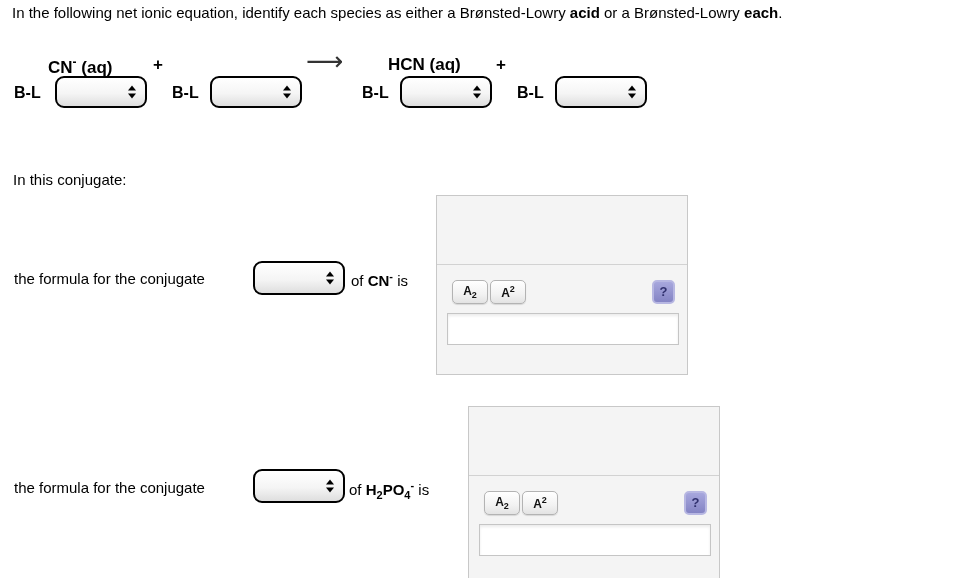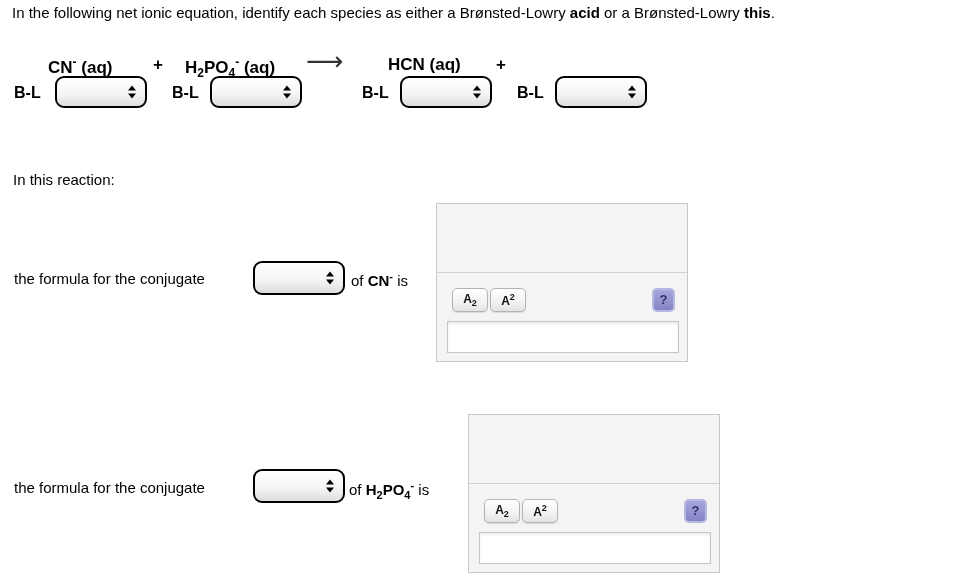--- a/index.html
+++ b/index.html
@@ -74,24 +74,23 @@
 
   
   .conj-row { position:absolute; left:0; width:970px; height:38px; }
   .conj-row .prefix { position:absolute; left:14px; font-size:15px; white-space:nowrap; }
   .conj-row .suffix { position:absolute; font-size:15px; white-space:nowrap;text-align:right; }
   .conj-row .dropdown { height:34px; }
   .conj-row b sub, .conj-row b sup { font-size:11px; }
 
   
   .answer-widget {
-    position:absolute; width:252px; height:159px;
+    position:absolute; width:252px; height:180px;
     background:#f4f4f4;
     border:1px solid #c8c8c8;
-    margin-top:8px;
   }
   .aw-display {
     position:absolute; left:0; top:0; right:0; height:69px;
     border-bottom:1px solid #d2d2d2;
   }
   .aw-tools {
     position:absolute; left:15px; right:12px; top:84px; height:24px;
     display:flex; align-items:center;
   }
   .aw-btn {
@@ -121,26 +120,25 @@
     border:1px solid #c5c5c5;
     box-shadow:inset 0 2px 3px rgba(0,0,0,0.08);
     background:#fff;
     font-size:14px; padding:0 6px;
     font-family:"Liberation Sans", sans-serif;
   }
 </style>
 </head>
 <body>
 
-<p class="title"><span>In the following net ionic equation, identify each species as either a Brønsted-Lowry </span><b>acid</b><span> or a Brønsted-Lowry </span><b>this</b><span>.</span></p>
+<p class="title"><span>In the following net ionic equation, identify each species as either a Brønsted-Lowry </span><b>acid</b><span> or a Brønsted-Lowry </span><b>each</b><span>.</span></p>
 
 <div class="equation">
   <span class="piece" style="left:48px"><span>CN</span><sup>-</sup> <span>(aq)</span></span>
   <span class="piece" style="left:153px">+</span>
-  <span class="piece" style="left:185px"><span>H</span><sub>2</sub><span>PO</span><sub>4</sub><sup>-</sup> <span>(aq)</span></span>
   <span class="eq-arrow">⟶</span>
   <span class="piece" style="left:388px"><span>HCN</span> <span>(aq)</span></span>
   <span class="piece" style="left:496px">+</span>
 </div>
 
 <div class="bl-row">
 
   <div class="bl-item" style="left:14px">
     <span class="bl-label">B-L</span>
     <div class="dropdown" style="left:41px; top:0">
@@ -180,21 +178,21 @@
       <span class="dd-value"></span>
       <span class="dd-arrows">
           <span class="tri-up"></span>
           <span class="tri-down"></span>
         </span>
     </div>
   </div>
 
 </div>
 
-<p class="section-label">In this reaction:</p>
+<p class="section-label">In this conjugate:</p>
 
 <div class="conj-row" style="top:261px">
   <span class="prefix" style="top:9px">the formula for the conjugate</span>
   <div class="dropdown" style="left:253px; top:0">
     <span class="dd-value"></span>
     <span class="dd-arrows">
         <span class="tri-up"></span>
         <span class="tri-down"></span>
       </span>
   </div>

